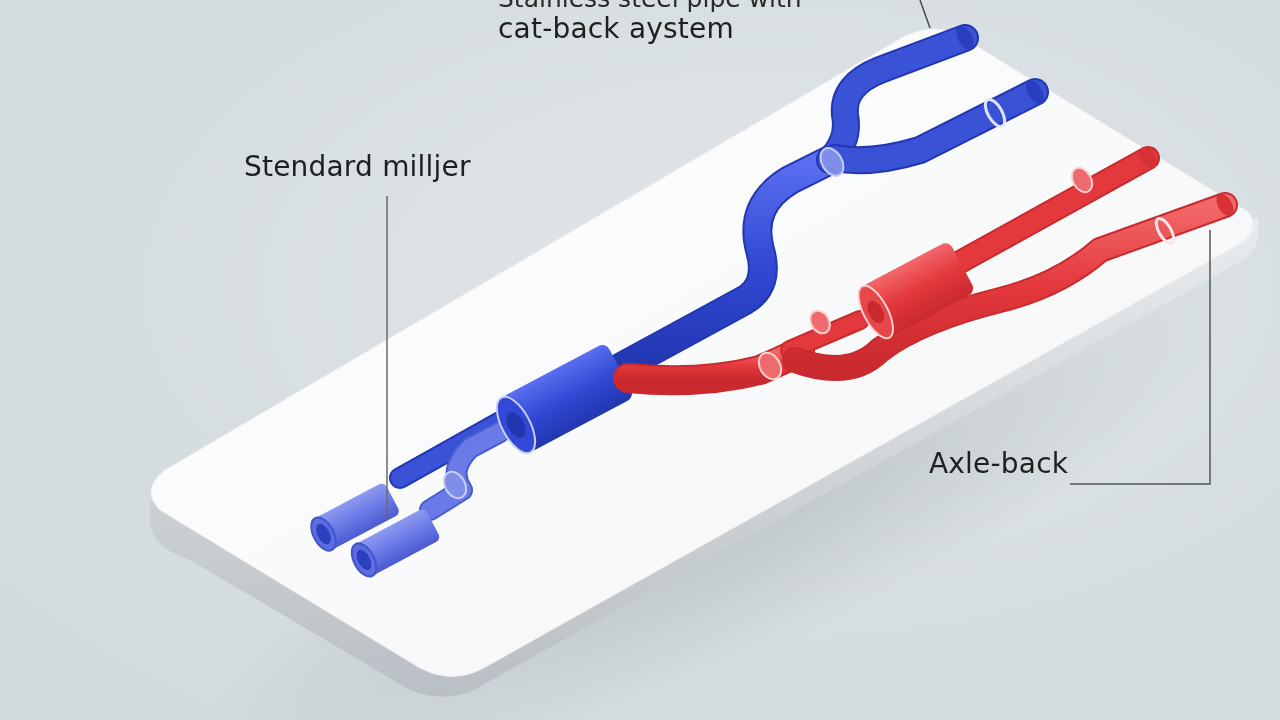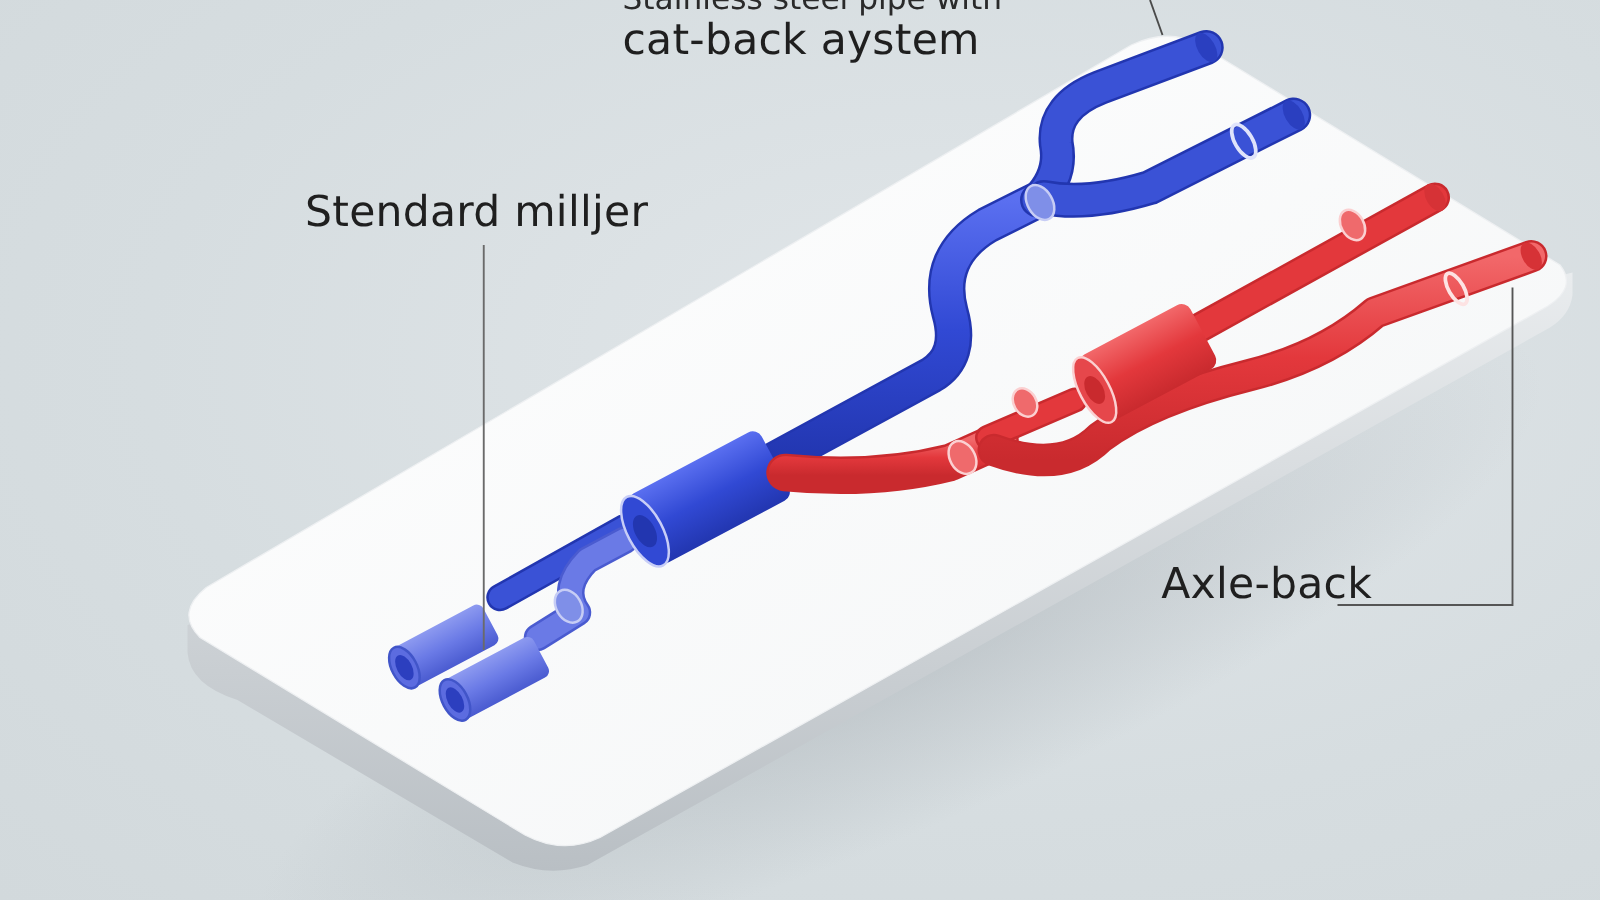--- a/index.html
+++ b/index.html
@@ -19,21 +19,21 @@
     }
     svg.scene {
       position: absolute;
       left: 0; top: 0;
       width: 1280px; height: 720px;
     }
     .label {
       position: absolute;
       color: #1f1f1f;
       font-family: "DejaVu Sans", sans-serif;
-      font-size: 34px;
+      font-size: 28px;
       letter-spacing: 0.2px;
       white-space: nowrap;
     }
     .label-top-cut {
       position: absolute;
       left: 498px;
       top: -16px;
       font-size: 25px;
       color: #2a2a2a;
       white-space: nowrap;

